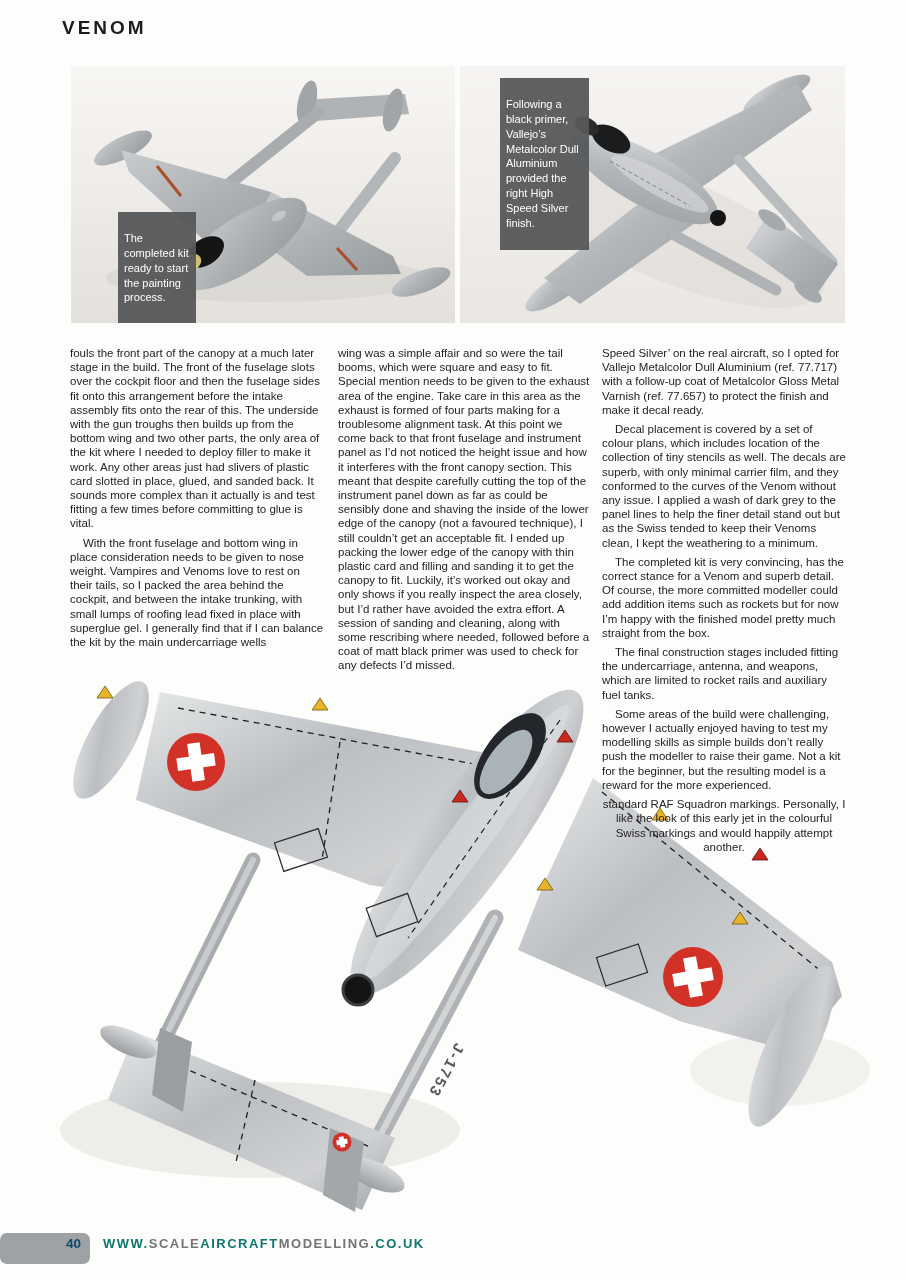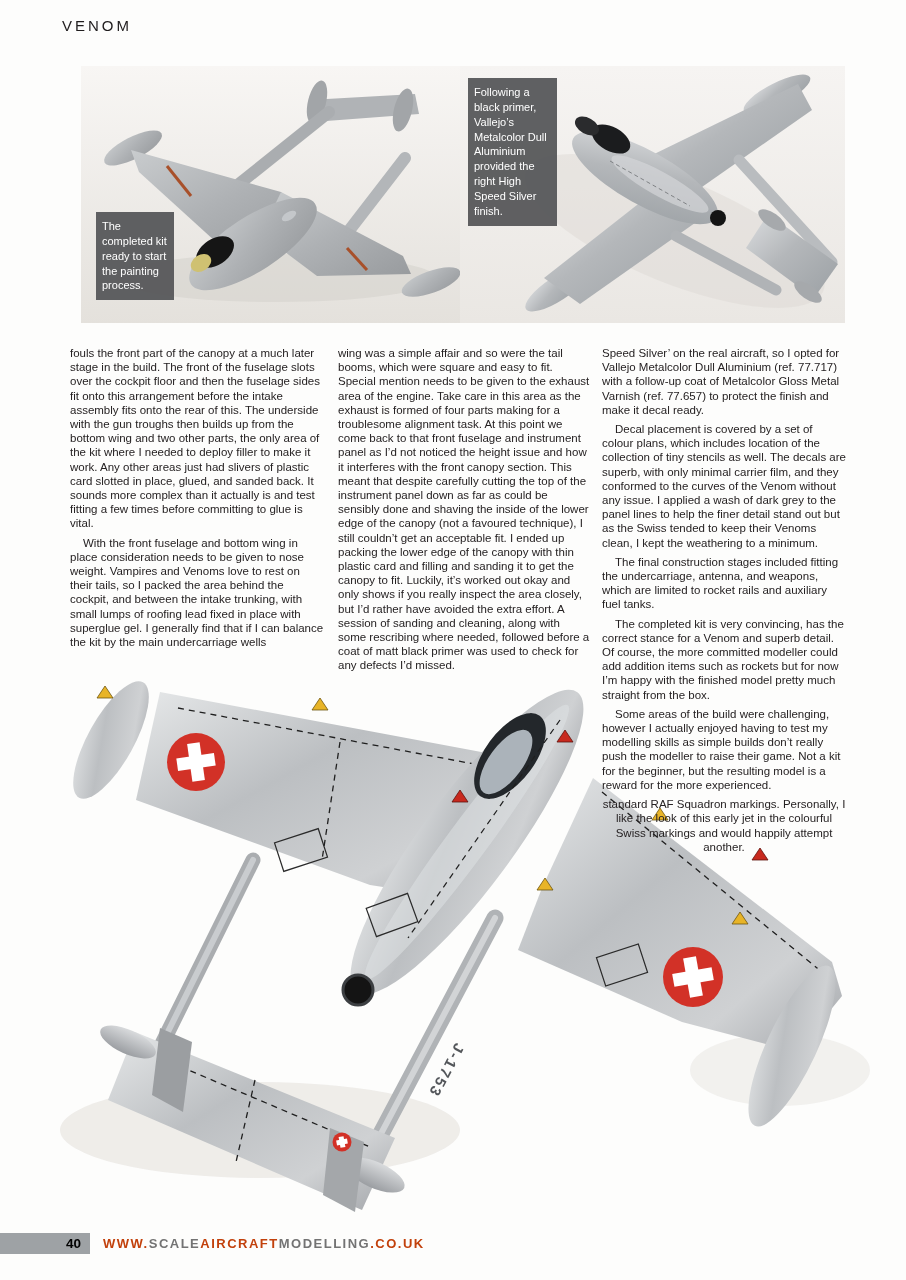--- a/index.html
+++ b/index.html
@@ -1,43 +1,43 @@
 <!DOCTYPE html>
 <html><head>
 <meta charset="utf-8">
 <style>
   html,body{margin:0;padding:0;background:#ffffff;}
   .page{position:relative;width:906px;height:1280px;background:#fdfdfc;overflow:hidden;
         font-family:"Liberation Sans",sans-serif;}
-  .header-title{position:absolute;left:62px;top:17px;font-size:15px;font-weight:normal;
+  .header-title{position:absolute;left:62px;top:17px;font-size:19px;font-weight:bold;
         letter-spacing:3px;color:#1f1c1d;}
   .photo{position:absolute;top:66px;height:257px;overflow:hidden;}
-  .photo-left{left:81px;width:384px;}
+  .photo-left{left:71px;width:384px;}
   .photo-right{left:460px;width:385px;}
   .caption{position:absolute;background:rgba(86,87,90,0.95);color:#ffffff;font-size:11px;
-        line-height:1.35;padding:7px 6px;box-sizing:border-box;}
+        line-height:1.35;padding:19px 6px;box-sizing:border-box;margin-left:32px;}
   .cap-left{left:15px;top:146px;width:78px;}
   .cap-right{left:8px;top:12px;width:89px;}
   .bottom-photo{position:absolute;left:40px;top:650px;width:866px;height:570px;z-index:1;}
   .col{position:absolute;top:346px;font-size:11.5px;line-height:14.2px;color:#262223;z-index:2;}
   .col p{margin:0 0 5px 8px;}
   .col p.ind{text-indent:13px;}
   #col1{left:62px;width:263px;}
   #col2{left:330px;width:260px;}
   #col3{left:594px;width:252px;}
   .wrap-right{text-align:center;margin-left:92px;}
   .wrap-center{text-align:center;margin-left:6px;margin-right:24px;}
   .wrap-cent-full{text-align:center;}
   .wrap-narrow{text-align:center;margin-left:72px;}
-  .footer-bar{position:absolute;left:0;top:1233px;width:90px;height:21px;background:#9ea2a5;
-        color:#000000;font-weight:bold;font-size:13.5px;text-align:right;line-height:21px;
-        padding-right:9px;box-sizing:border-box;z-index:3;}
+  .footer-bar{position:absolute;left:0;top:1233px;width:90px;height:31px;background:#9ea2a5;
+        color:#0c4a6e;font-weight:bold;font-size:13.5px;text-align:right;line-height:21px;
+        padding-right:9px;box-sizing:border-box;z-index:3;border-radius:7px;}
   .footer-url{position:absolute;left:103px;top:1233px;height:21px;line-height:21px;
         font-size:13px;font-weight:bold;letter-spacing:1.5px;z-index:3;white-space:nowrap;}
-  .seg-grey{color:#c2410c;}
+  .seg-grey{color:#0f766e;}
   .seg-red{color:#737373;}
 </style>
 </head>
 <body>
 
 <div class="page">
 
   <div class="header-title">VENOM</div>
 
   <div class="photo photo-left">
@@ -194,22 +194,22 @@
     <p class="ind">With the front fuselage and bottom wing in place consideration needs to be given to nose weight. Vampires and Venoms love to rest on their tails, so I packed the area behind the cockpit, and between the intake trunking, with small lumps of roofing lead fixed in place with superglue gel. I generally find that if I can balance the kit by the main undercarriage wells</p>
   </div>
 
   <div class="col" id="col2">
     <p>wing was a simple affair and so were the tail booms, which were square and easy to fit. Special mention needs to be given to the exhaust area of the engine. Take care in this area as the exhaust is formed of four parts making for a troublesome alignment task. At this point we come back to that front fuselage and instrument panel as I’d not noticed the height issue and how it interferes with the front canopy section. This meant that despite carefully cutting the top of the instrument panel down as far as could be sensibly done and shaving the inside of the lower edge of the canopy (not a favoured technique), I still couldn’t get an acceptable fit. I ended up packing the lower edge of the canopy with thin plastic card and filling and sanding it to get the canopy to fit. Luckily, it’s worked out okay and only shows if you really inspect the area closely, but I’d rather have avoided the extra effort. A session of sanding and cleaning, along with some rescribing where needed, followed before a coat of matt black primer was used to check for any defects I’d missed.</p>
   </div>
 
   <div class="col" id="col3">
     <p>Speed Silver’ on the real aircraft, so I opted for Vallejo Metalcolor Dull Aluminium (ref. 77.717) with a follow-up coat of Metalcolor Gloss Metal Varnish (ref. 77.657) to protect the finish and make it decal ready.</p>
     <p class="ind">Decal placement is covered by a set of colour plans, which includes location of the collection of tiny stencils as well. The decals are superb, with only minimal carrier film, and they conformed to the curves of the Venom without any issue. I applied a wash of dark grey to the panel lines to help the finer detail stand out but as the Swiss tended to keep their Venoms clean, I kept the weathering to a minimum.</p>
+    <p class="ind">The completed kit is very convincing, has the correct stance for a Venom and superb detail. Of course, the more committed modeller could add addition items such as rockets but for now I’m happy with the finished model pretty much straight from the box.</p>
     <p class="ind">The final construction stages included fitting the undercarriage, antenna, and weapons, which are limited to rocket rails and auxiliary fuel tanks.</p>
-    <p class="ind">The completed kit is very convincing, has the correct stance for a Venom and superb detail. Of course, the more committed modeller could add addition items such as rockets but for now I’m happy with the finished model pretty much straight from the box.</p>
     <p class="ind">Some areas of the build were challenging, however I actually enjoyed having to test my modelling skills as simple builds don’t really push the modeller to raise their game. Not a kit for the beginner, but the resulting model is a reward for the more experienced.</p>
     <p class="wrap-narrow">standard RAF Squadron markings. Personally, I like the look of this early jet in the colourful Swiss markings and would happily attempt another.</p>
   </div>
 
   <div class="footer-bar">40</div>
   <div class="footer-url"><span class="seg-grey">WWW.</span><span class="seg-red">SCALE</span><span class="seg-grey">AIRCRAFT</span><span class="seg-red">MODELLING</span><span class="seg-grey">.CO.UK</span></div>
 
 </div>
 
 </body></html>

